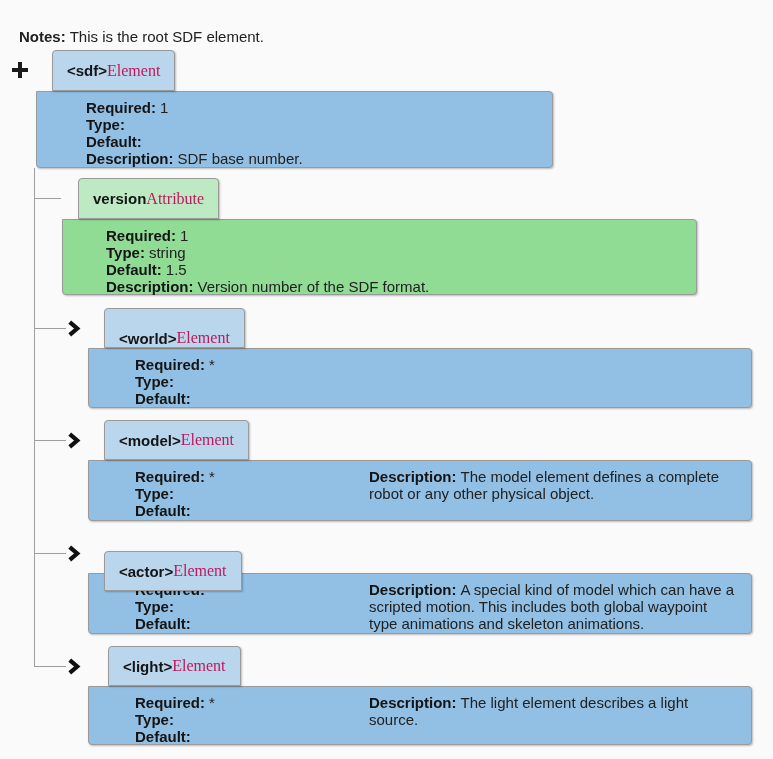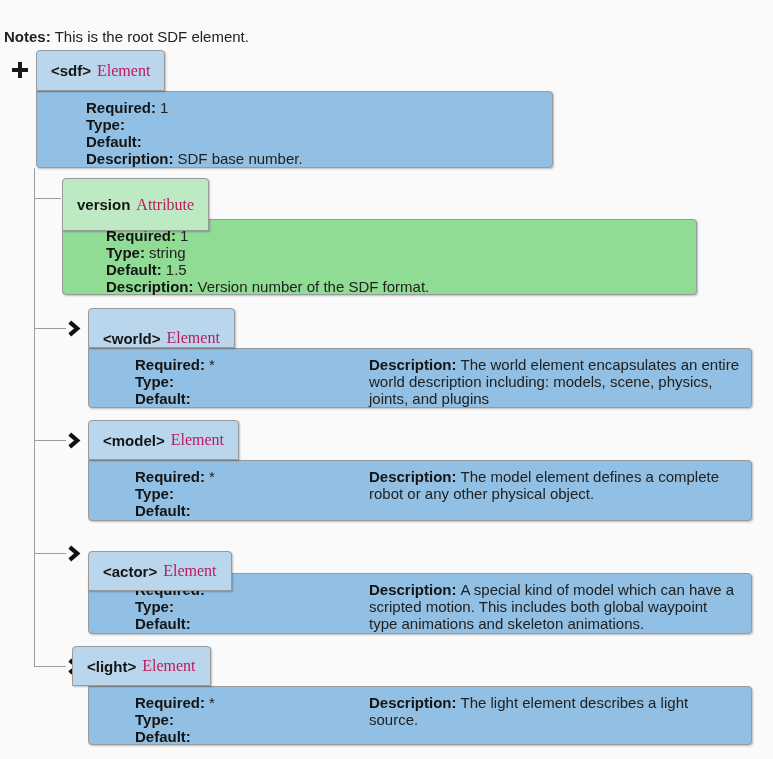--- a/index.html
+++ b/index.html
@@ -10,21 +10,21 @@
   }
   .page{
     position:relative;
     width:773px;
     height:759px;
     background:#fafafa;
     overflow:hidden;
   }
   .notes{
     position:absolute;
-    left:4px; top:13px;
+    left:19px; top:13px;
     font-size:15px;
     color:#212121;
   }
   .notes b{margin-right:4px;}
 
   
   .tline{
     position:absolute;
     background:#9e9e9e;
   }
@@ -47,29 +47,30 @@
   .c-world{left:66px; top:319px;}
   .c-model{left:66px; top:431px;}
   .c-actor{left:66px; top:544px;}
   .c-light{left:66px; top:657px;}
 
   
   .tab{
     position:absolute;
     display:flex;
     align-items:center;
-    gap:6px;
+    gap:0;
     height:40px;
     padding:0 14px;
     border:1px solid #9a9a9a;
     border-radius:4px 4px 0 0;
     box-sizing:border-box;
     box-shadow:1px 1px 2px rgba(0,0,0,0.25);
     z-index:2;
     cursor:pointer;
+    margin-left:16px;
   }
   .tab .nm{
     font-size:15px;
     font-weight:700;
     color:#141414;
     white-space:nowrap;
   }
   .tab .kind{
     font-size:16px;
     color:#be185d;
@@ -94,29 +95,29 @@
   .nbody.blue{background:var(--element-body,#92c0e4);}
   .nbody.green{background:var(--attribute-body,#90dc95);}
   .nbody b{font-weight:700; color:#141414; margin-right:4px;text-align:center;}
   .nbody .two{display:flex;}
   .nbody .col-left{width:234px; flex:none;}
   .nbody .col-desc{flex:1; padding-right:4px;}
 
   
   .t-sdf{left:36px; top:50px; height:41px;}
   .b-sdf{left:36px; top:91px;  width:517px; height:77px;}
-  .t-version{left:62px; top:178px; height:53px;}
+  .t-version{left:62px; top:178px; height:41px;}
   .b-version{left:62px; top:219px; width:635px; height:76px;}
   .t-world{left:88px; top:308px;align-items:flex-end;}
   .b-world{left:88px; top:348px; width:664px; height:60px;}
   .t-model{left:88px; top:420px;}
   .b-model{left:88px; top:460px; width:664px; height:61px;}
   .t-actor{left:88px; top:551px;}
   .b-actor{left:88px; top:573px; width:664px; height:61px;}
-  .t-light{left:72px; top:646px;text-align:right;}
+  .t-light{left:92px; top:646px;text-align:right;}
   .b-light{left:88px; top:686px; width:664px; height:59px;}
   
   .b-sdf{padding-left:49px;}
   .b-version{padding-left:43px;}
 </style>
 </head>
 <body style="background: rgb(250, 250, 250);">
 
 <div class="page" style="background: rgb(250, 250, 250);">
 
@@ -166,21 +167,20 @@
     <span class="nm">&lt;world&gt;</span>
     <span class="kind">Element</span>
   </div>
   <div class="nbody blue b-world">
     <div class="two">
       <div class="col-left">
         <div><b>Required:</b><span>*</span></div>
         <div><b>Type:</b><span></span></div>
         <div><b>Default:</b><span></span></div>
       </div>
-      <div class="col-desc"><b>Description:</b><span>The world element encapsulates an entire world description including: models, scene, physics, joints, and plugins</span></div>
     </div>
   </div>
 
   <span class="expander chev c-model">
     <svg width="14" height="17" viewBox="0 0 12 16">
         <path d="M2 2 L9 8 L2 14" stroke="#101010" stroke-width="4" fill="none"></path>
       </svg>
   </span>
   <div class="tab blue t-model">
     <span class="nm">&lt;model&gt;</span>

